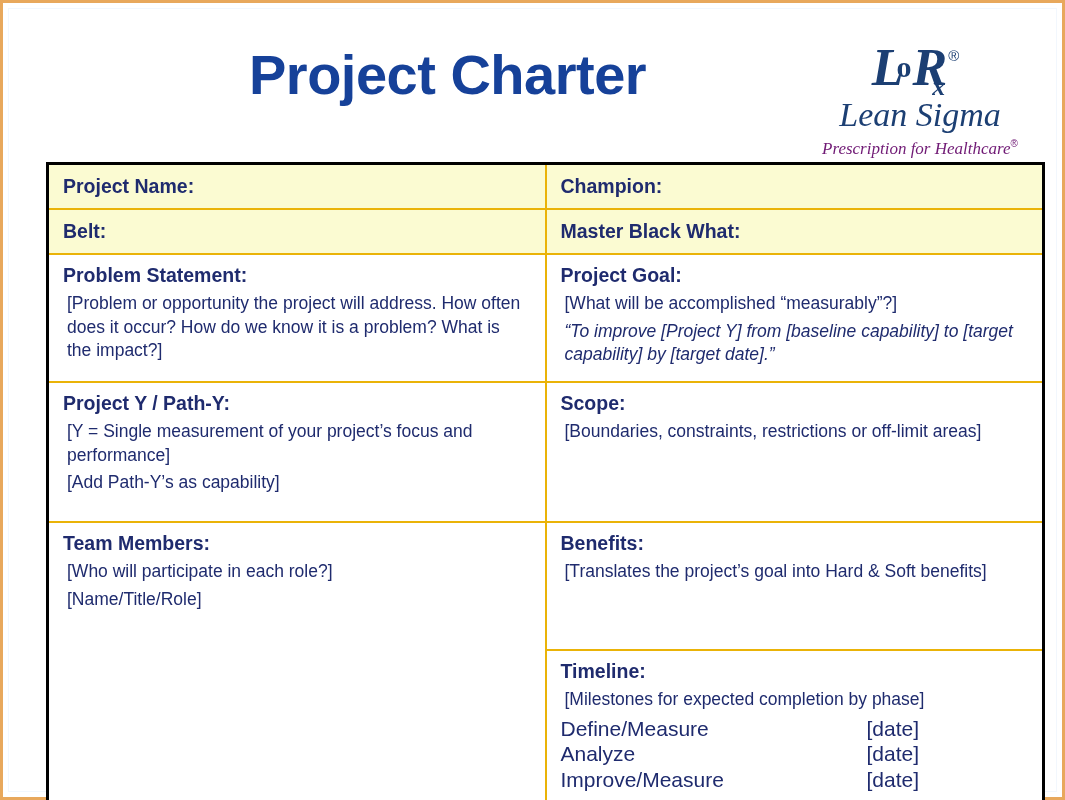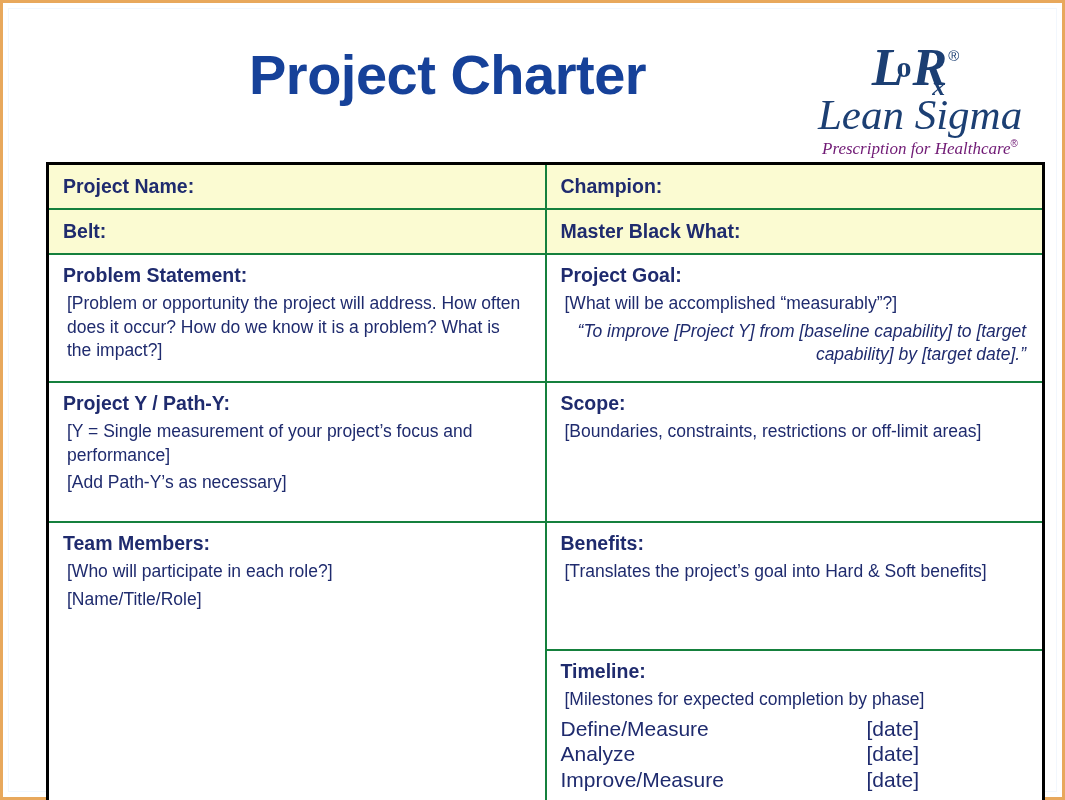--- a/index.html
+++ b/index.html
@@ -97,21 +97,21 @@
     font-size: 15px;
     font-weight: normal;
     position: relative;
     top: -24px;
     left: -10px;
     font-family: "Liberation Sans", sans-serif;
   }
   .logo-name {
     font-family: "Liberation Serif", serif;
     font-style: italic;
-    font-size: 43px;
+    font-size: 34px;
     line-height: 36px;
     color: #1c3f73;
     white-space: nowrap;
   }
   .logo-tag {
     font-family: "Liberation Serif", serif;
     font-style: italic;
     font-size: 17px;
     line-height: 22px;
     color: #701a75;
@@ -128,21 +128,21 @@
   .charter {
     position: absolute;
     left: 37px;
     top: 153px;
     width: 996px;
     border-collapse: collapse;
     table-layout: fixed;
     border: 3px solid #000000;
   }
   .charter td {
-    border: 2px solid #15803d;
+    border: 2px solid #eab308;
     vertical-align: top;
     padding: 8px 12px 10px 14px;
     color: #1f2b6e;
     font-size: 17.5px;
     line-height: 23px;
     background: #ffffff;
   }
   .charter td.yellow {
     background: #fbfbd2;
     padding-top: 9px;
@@ -158,21 +158,21 @@
     color: #1f2b6e;
     margin: 0 0 2px 0;
   }
   .yellow .cell-head { margin: 0; }
   .cell-line {
     margin: 4px;
     color: #1f2b6e;
     font-size: 17.5px;
     line-height: 23.5px;
   }
-  .cell-line.italic { font-style: italic; text-align: right; }
+  .cell-line.italic { font-style: italic; }
 
   .r-problem { height: 108px; }
   .r-ypath   { height: 120px; }
   .r-team    { height: 108px; }
   .r-timeline{ height: 150px; }
 
   
   .milestone {
     display: flex;
     justify-content: flex-start;
@@ -232,21 +232,21 @@
             <div class="cell-head">Project Goal:</div>
             <div class="cell-line">[What will be accomplished “measurably”?]</div>
             <div class="cell-line italic">“To improve [Project Y] from  [baseline capability] to [target capability] by [target date].”</div>
           </td>
         </tr>
 
         <tr>
           <td class="r-ypath">
             <div class="cell-head">Project Y / Path-Y:</div>
             <div class="cell-line"> [Y = Single measurement of your project’s focus and performance]</div>
-            <div class="cell-line">[Add Path-Y’s as necessary]</div>
+            <div class="cell-line">[Add Path-Y’s as capability]</div>
           </td>
           <td class="r-ypath">
             <div class="cell-head">Scope:</div>
             <div class="cell-line">[Boundaries, constraints, restrictions or off-limit areas]</div>
           </td>
         </tr>
 
         <tr>
           <td class="r-team" rowspan="2">
             <div class="cell-head">Team Members:</div>

